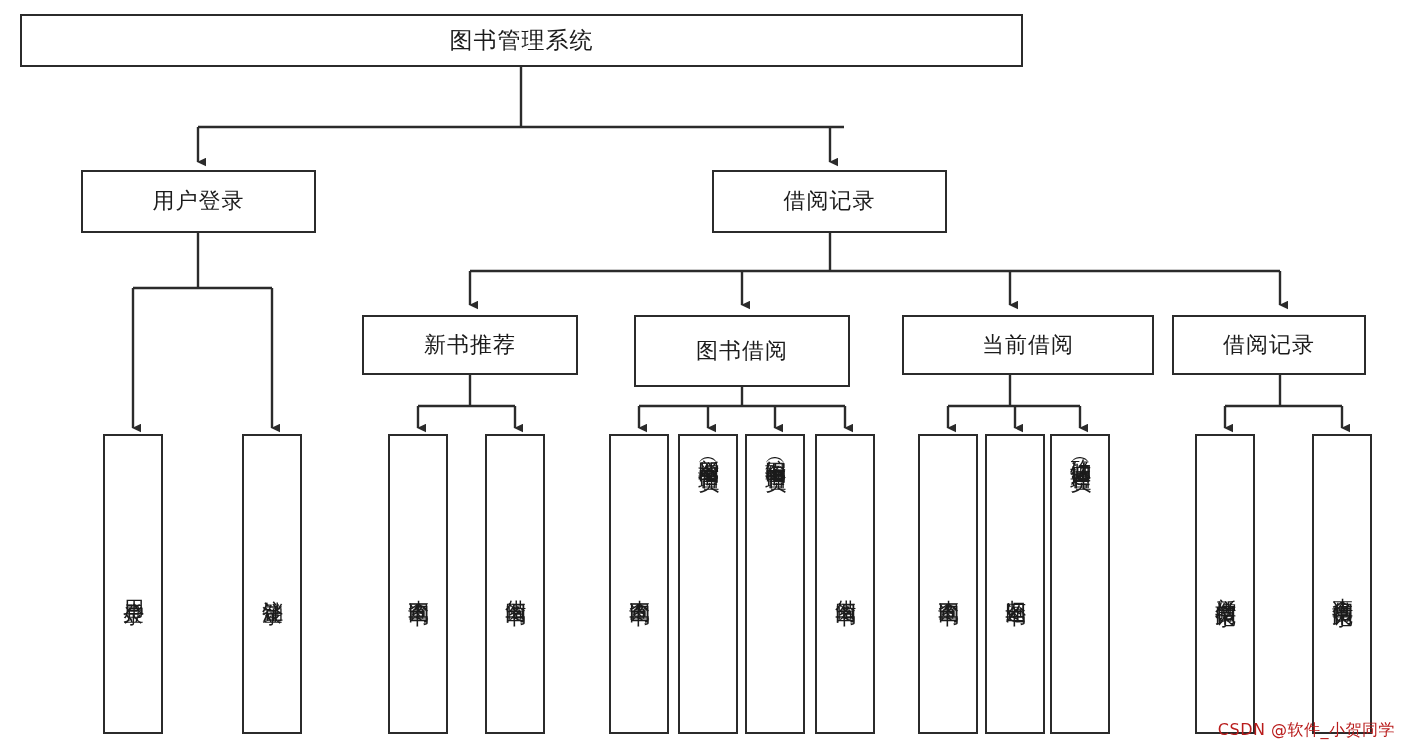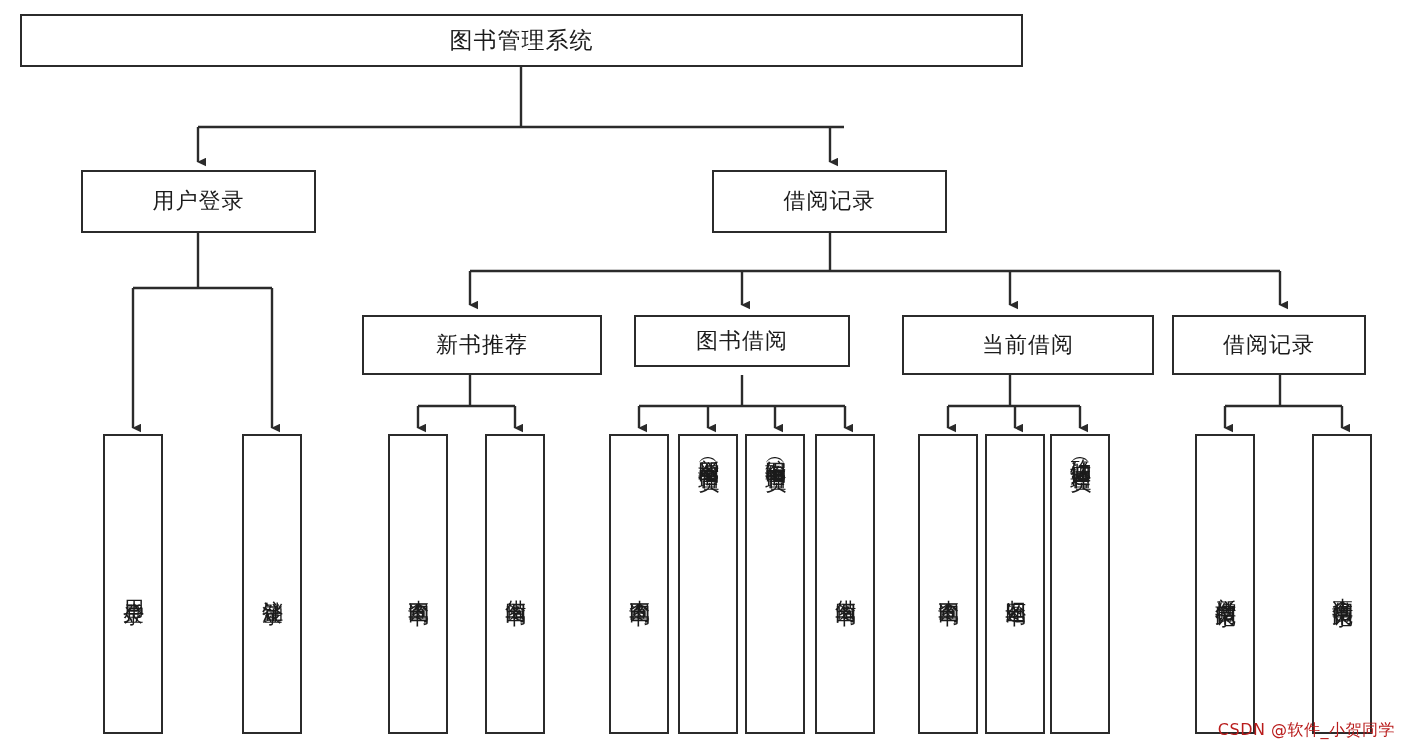--- a/index.html
+++ b/index.html
@@ -141,24 +141,24 @@
     <span>图书管理系统</span>
   </div>
 
   <div class="node horizontal" style="left:81px; top:170px; width:235px; height:63px;">
     <span>用户登录</span>
   </div>
   <div class="node horizontal" style="left:712px; top:170px; width:235px; height:63px;">
     <span>借阅记录</span>
   </div>
 
-  <div class="node horizontal" style="left:362px; top:315px; width:240px; height:60px;">
+  <div class="node horizontal" style="left:362px; top:315px; width:216px; height:60px;">
     <span>新书推荐</span>
   </div>
-  <div class="node horizontal" style="left:634px; top:315px; width:216px; height:52px;">
+  <div class="node horizontal" style="left:634px; top:315px; width:216px; height:72px;">
     <span>图书借阅</span>
   </div>
   <div class="node horizontal" style="left:902px; top:315px; width:252px; height:60px;">
     <span>当前借阅</span>
   </div>
   <div class="node horizontal" style="left:1172px; top:315px; width:194px; height:60px;">
     <span>借阅记录</span>
   </div>
 
   <div class="node vertical" style="left:103px; top:434px; width:60px; height:300px;">

